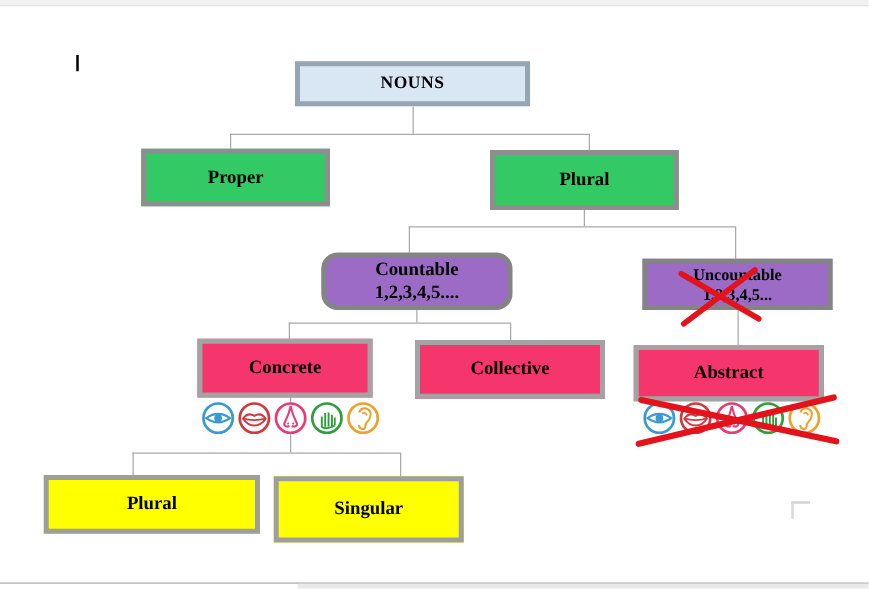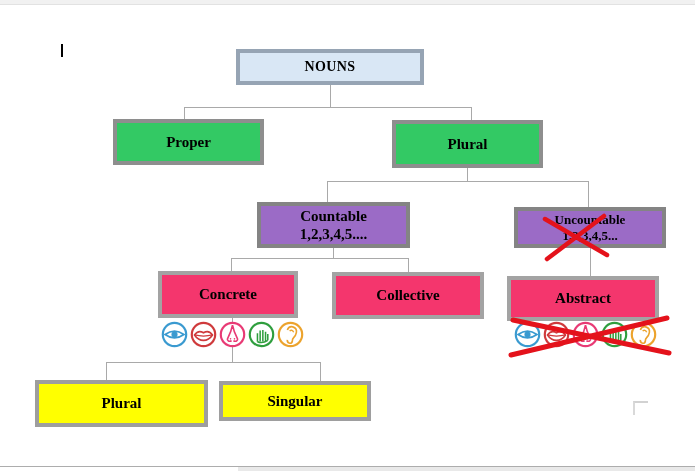--- a/index.html
+++ b/index.html
@@ -27,21 +27,21 @@
   .n-nouns{left:236px;top:49px;width:188px;height:36px;}
   .n-proper{left:113px;top:119px;width:151px;height:46px;}
   .n-common{left:392px;top:120px;width:151px;height:48px;}
   .n-countable{left:257px;top:202px;width:153px;height:46px;}
   .n-uncountable{left:514px;top:207px;width:152px;height:41px;}
   .n-uncountable .nlabel{font-size:13px;}
   .n-concrete{left:158px;top:271px;width:140px;height:47px;}
   .n-collective{left:332px;top:272px;width:152px;height:47px;}
   .n-abstract{left:507px;top:276px;width:152px;height:45px;}
   .n-plural{left:35px;top:380px;width:173px;height:47px;}
-  .n-singular{left:219px;top:381px;width:152px;height:40px;}
+  .n-singular{left:219px;top:381px;width:152px;height:53px;}
   
   .icon-row{position:absolute;display:flex;gap:2px;}
   .icon-row-1{left:161px;top:321px;}
   .icon-row-2{left:514px;top:321px;}
   .sicon{width:27px;height:27px;display:block;}
   .sicon svg{width:27px;height:27px;display:block;}
   
   .cross{position:absolute;pointer-events:none;}
   .cross svg{display:block;}
   .cross-uncountable{left:538px;top:211px;}
@@ -83,21 +83,21 @@
   </div>
 
   <div class="node n-proper" style="background-color: rgb(51, 201, 100); border-color: rgb(142, 142, 142);">
     <span class="nlabel">Proper</span>
   </div>
 
   <div class="node n-common" style="background-color: rgb(51, 201, 100); border-color: rgb(142, 142, 142);">
     <span class="nlabel">Plural</span>
   </div>
 
-  <div class="node n-countable" style="background-color: rgb(155, 107, 198); border-color: rgb(132, 132, 132);">
+  <div class="node n-countable" style="background-color: rgb(155, 107, 198); border-color: rgb(132, 132, 132); border-radius: 13px;">
     <span class="nlabel">Countable</span>
     <span class="nlabel">1,2,3,4,5....</span>
   </div>
 
   <div class="node n-uncountable" style="background-color: rgb(155, 107, 198); border-color: rgb(132, 132, 132);">
     <span class="nlabel">Uncountable</span>
     <span class="nlabel">1,2,3,4,5...</span>
   </div>
 
   <div class="node n-concrete" style="background-color: rgb(244, 54, 109); border-color: rgb(163, 163, 163);">

